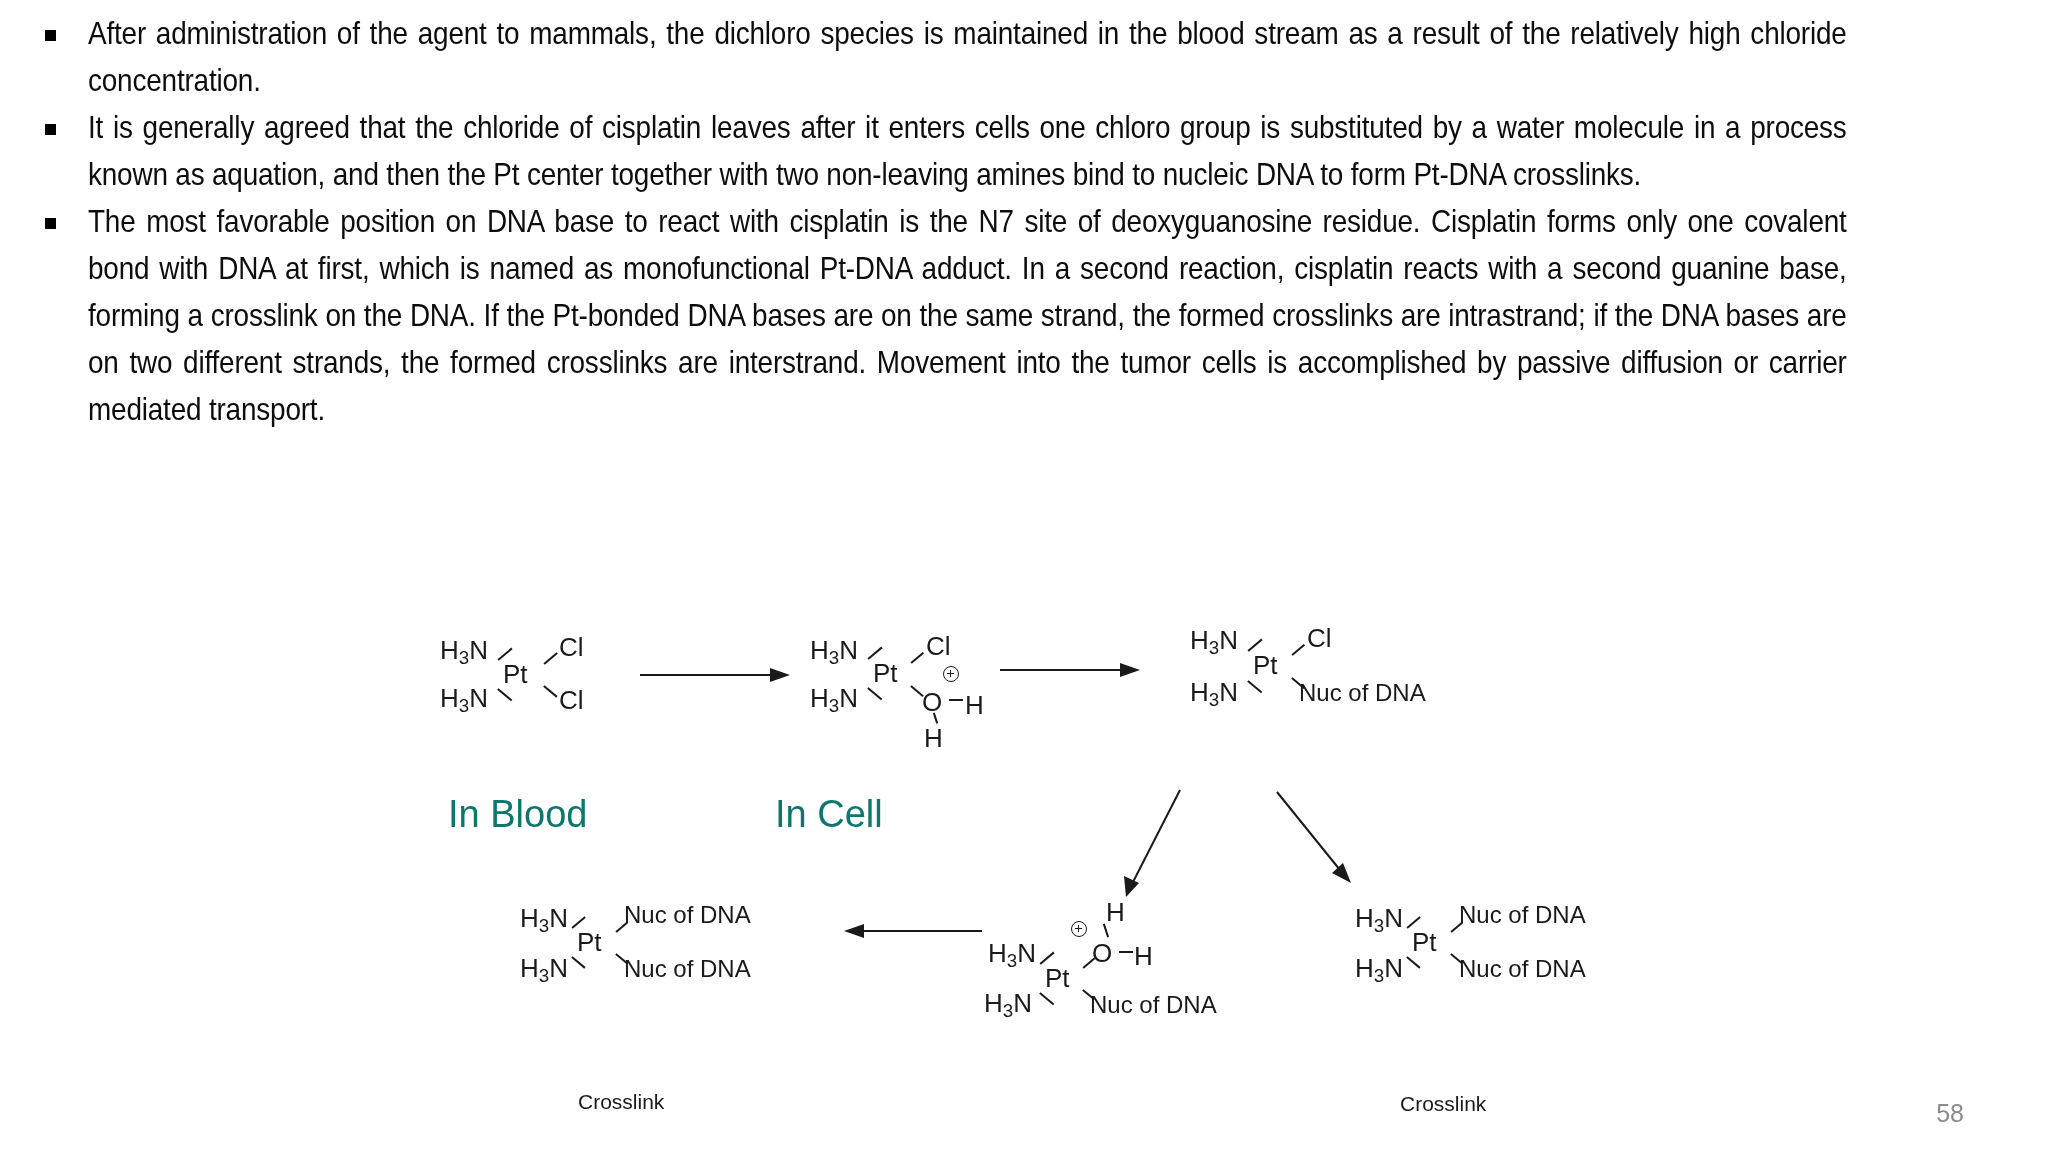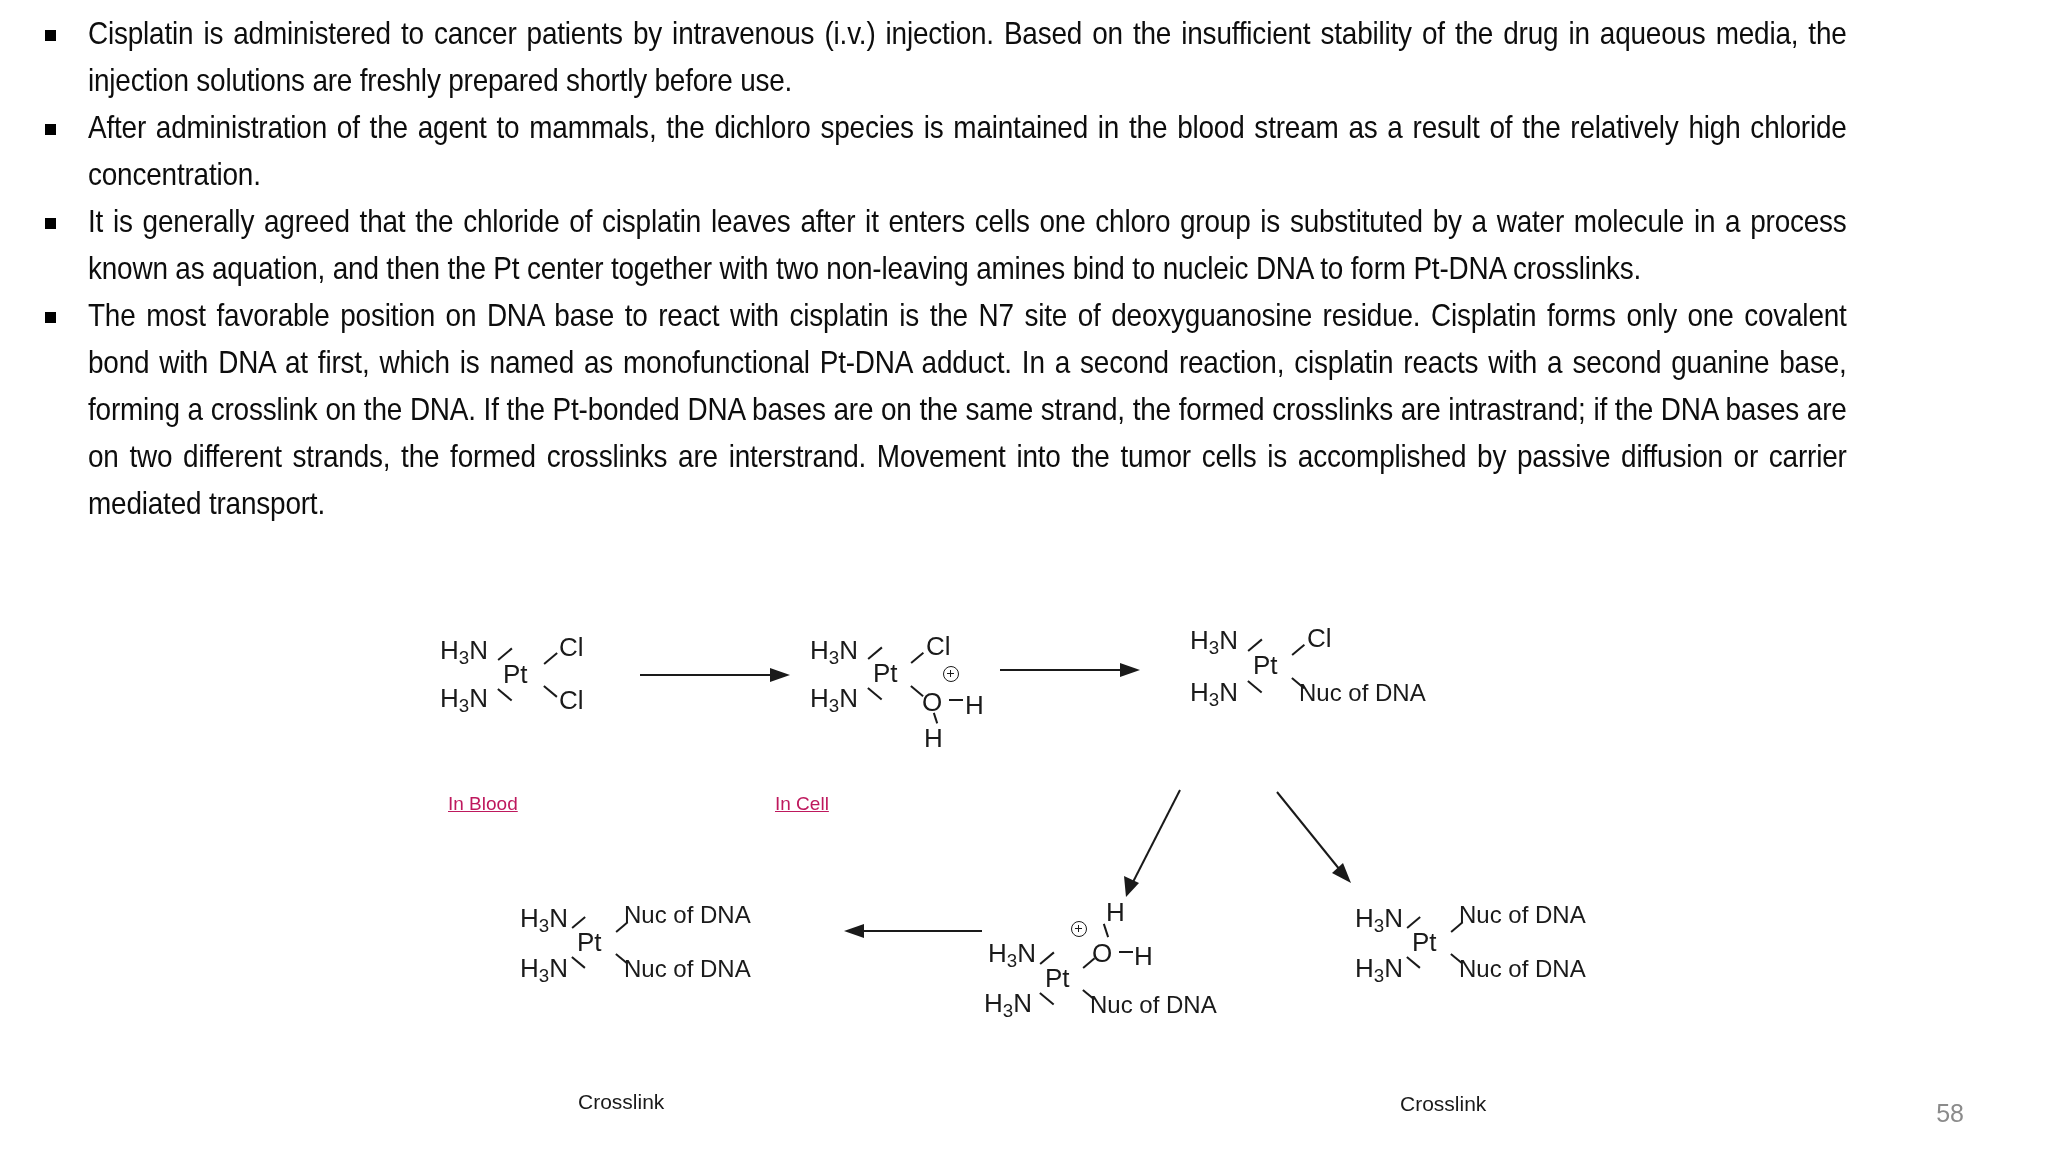--- a/index.html
+++ b/index.html
@@ -66,24 +66,23 @@
   }
   .struct {
     position: absolute;
     font-family: "Liberation Sans", sans-serif;
     color: #1a1a1a;
     white-space: nowrap;
   }
   .lbl-cap {
     position: absolute;
     font-family: "Liberation Sans", sans-serif;
-    font-size: 19px;
-    color: #be185d;
-    white-space: nowrap;
-    text-decoration: underline;
+    font-size: 38px;
+    color: #0f766e;
+    white-space: nowrap;
   }
   .lbl-small {
     position: absolute;
     font-family: "Liberation Sans", sans-serif;
     font-size: 21px;
     color: #1a1a1a;
     white-space: nowrap;
   }
   .tok {
     position: absolute;
@@ -126,24 +125,20 @@
     font-size: 25px;
     color: #8b8b8b;
   }
   svg.arrow-svg { position: absolute; left: 0; top: 0; overflow: visible; }
 </style>
 </head>
 <body>
 
 <div id="bullet-block">
 
-  <div class="bullet-row">
-    <div class="bullet-marker"><span class="sq"></span></div>
-    <div class="bullet-text">Cisplatin is administered to cancer patients by intravenous (i.v.) injection. Based on the insufficient stability of the drug in aqueous media, the injection solutions are freshly prepared shortly before use.</div>
-  </div>
 
   <div class="bullet-row">
     <div class="bullet-marker"><span class="sq"></span></div>
     <div class="bullet-text">After administration of the agent to mammals, the dichloro species is maintained in the blood stream as a result of the relatively high chloride concentration.</div>
   </div>
 
   <div class="bullet-row">
     <div class="bullet-marker"><span class="sq"></span></div>
     <div class="bullet-text">It is generally agreed that the chloride of cisplatin leaves after it enters cells one chloro group is substituted by a water molecule in a process known as aquation, and then the Pt center together with two non-leaving amines bind to nucleic DNA to form Pt-DNA crosslinks.</div>
   </div>

